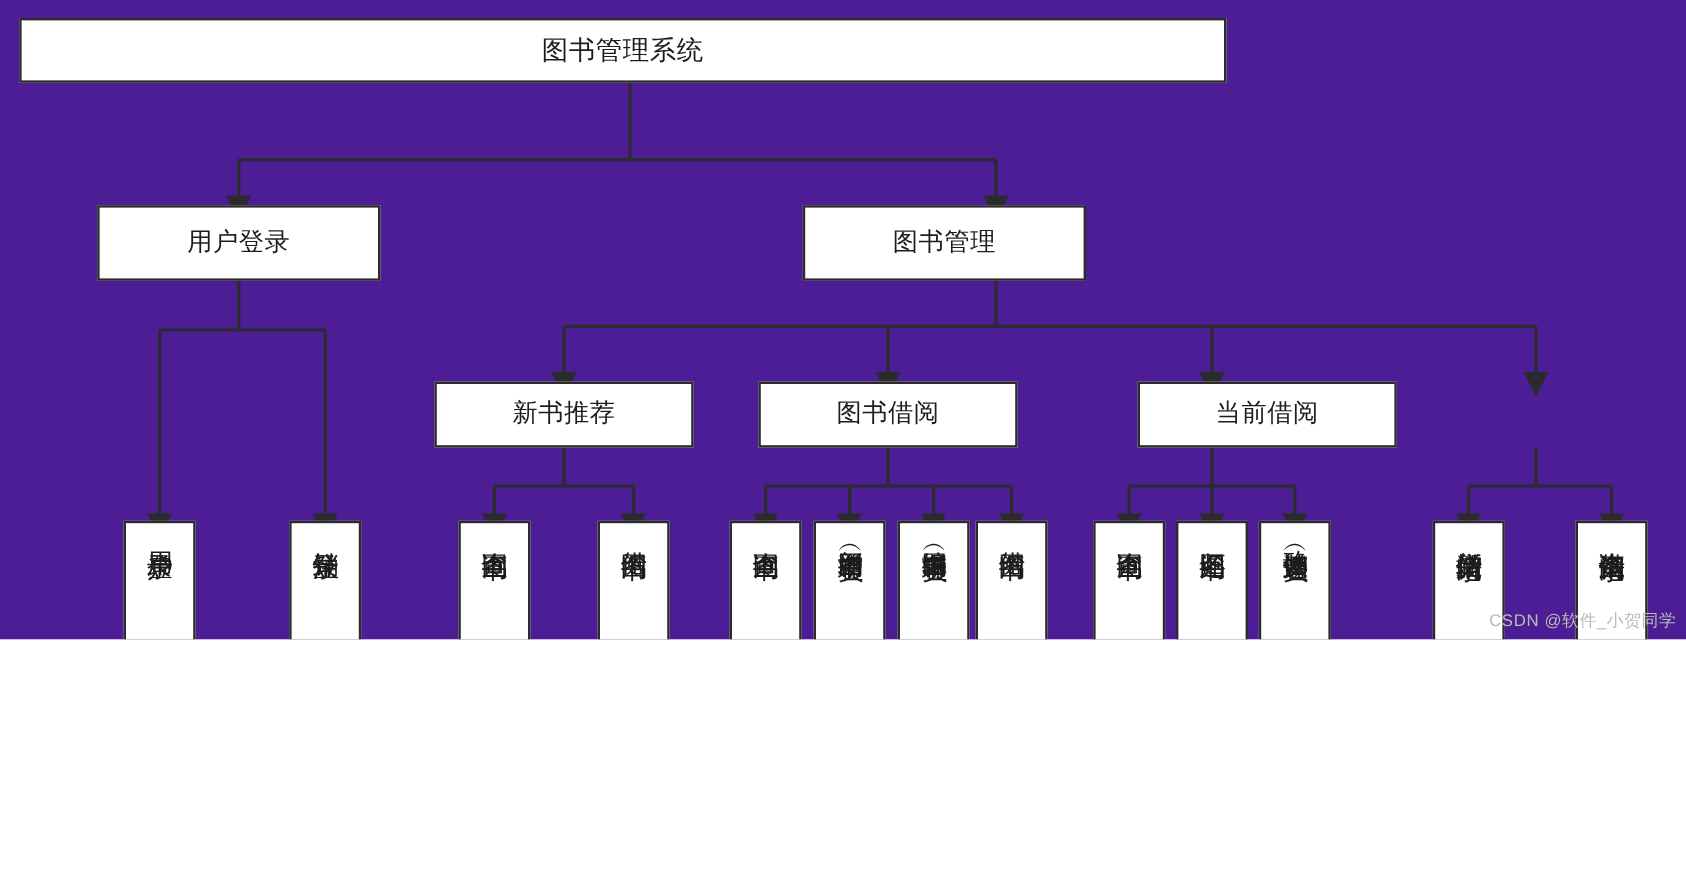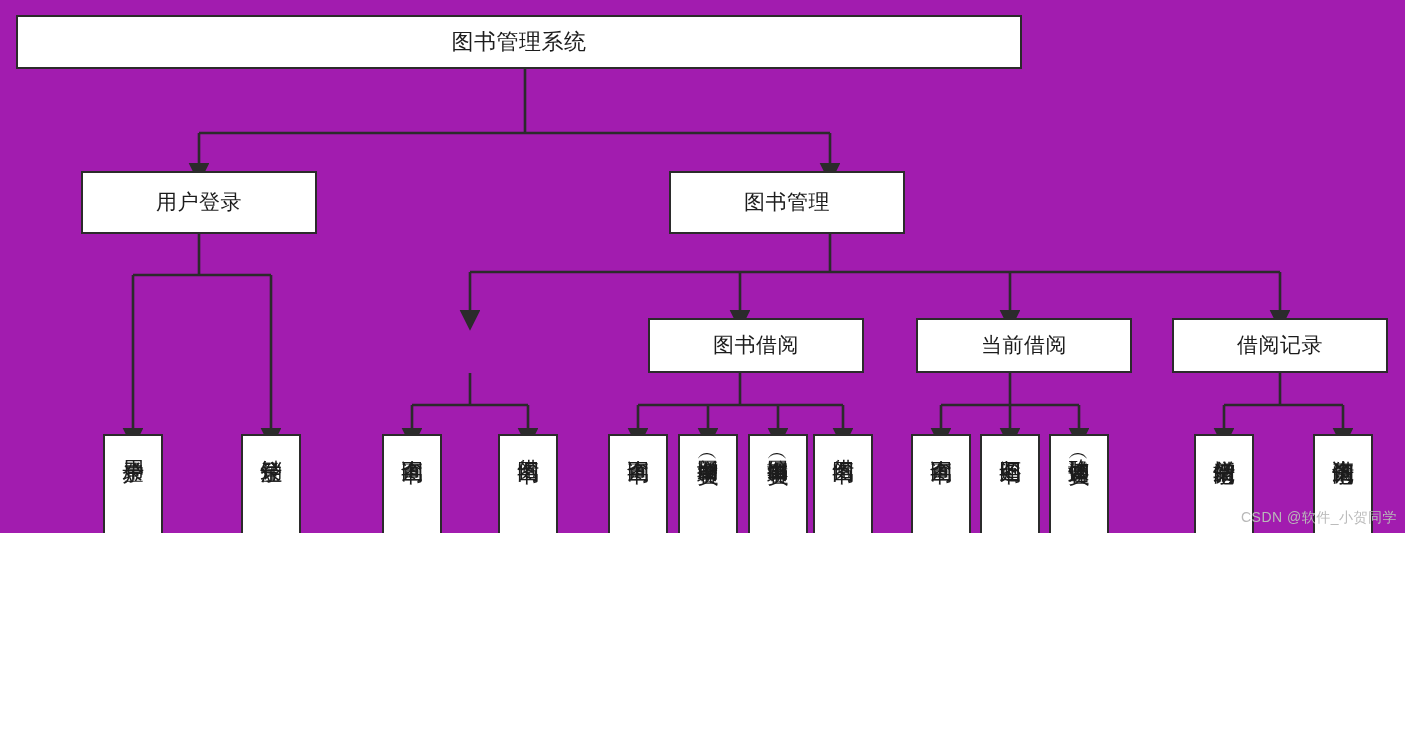--- a/index.html
+++ b/index.html
@@ -8,21 +8,21 @@
     padding: 0;
     background: #ffffff;
   }
   body {
     font-family: "Liberation Sans", "DejaVu Sans", sans-serif;
   }
   #diagram-root {
     position: relative;
     width: 1405px;
     height: 533px;
-    background: #a21caf;
+    background: #4c1d95;
     overflow: hidden;
   }
   #edge-layer {
     position: absolute;
     left: 0;
     top: 0;
     width: 1405px;
     height: 747px;
     pointer-events: none;
   }
@@ -139,28 +139,28 @@
     <span class="label">图书管理系统</span>
   </div>
 
   <div class="node horizontal" style="left:81px; top:171px; width:236px; height:63px;">
     <span class="label">用户登录</span>
   </div>
   <div class="node horizontal" style="left:669px; top:171px; width:236px; height:63px;">
     <span class="label">图书管理</span>
   </div>
 
-  <div class="node horizontal" style="left:648px; top:318px; width:216px; height:55px;">
+  <div class="node horizontal" style="left:362px; top:318px; width:216px; height:55px;">
+    <span class="label">新书推荐</span>
+  </div>
+  <div class="node horizontal" style="left:632px; top:318px; width:216px; height:55px;">
     <span class="label">图书借阅</span>
   </div>
-  <div class="node horizontal" style="left:916px; top:318px; width:216px; height:55px;">
+  <div class="node horizontal" style="left:948px; top:318px; width:216px; height:55px;">
     <span class="label">当前借阅</span>
-  </div>
-  <div class="node horizontal" style="left:1172px; top:318px; width:216px; height:55px;">
-    <span class="label">借阅记录</span>
   </div>
 
   <div class="node vertical" style="left:103px; top:434px; width:60px; height:299px;">
     <span class="label">用户登录</span>
   </div>
   <div class="node vertical" style="left:241px; top:434px; width:60px; height:299px;">
     <span class="label">注销登录</span>
   </div>
 
   <div class="node vertical" style="left:382px; top:434px; width:60px; height:299px;">

